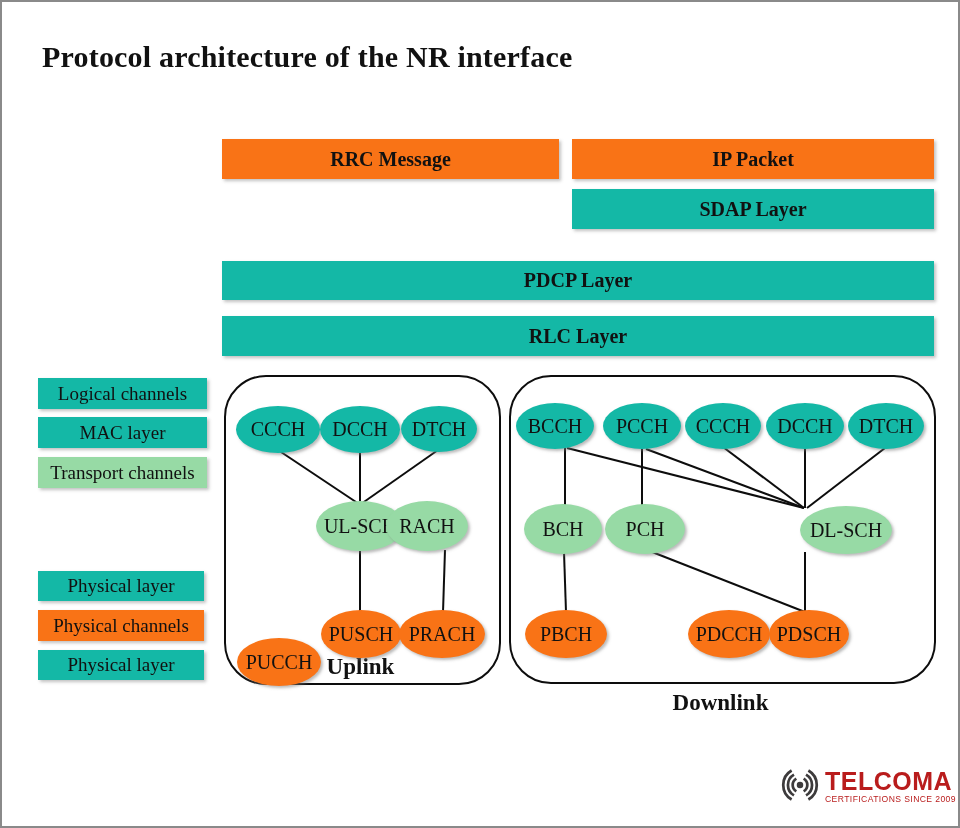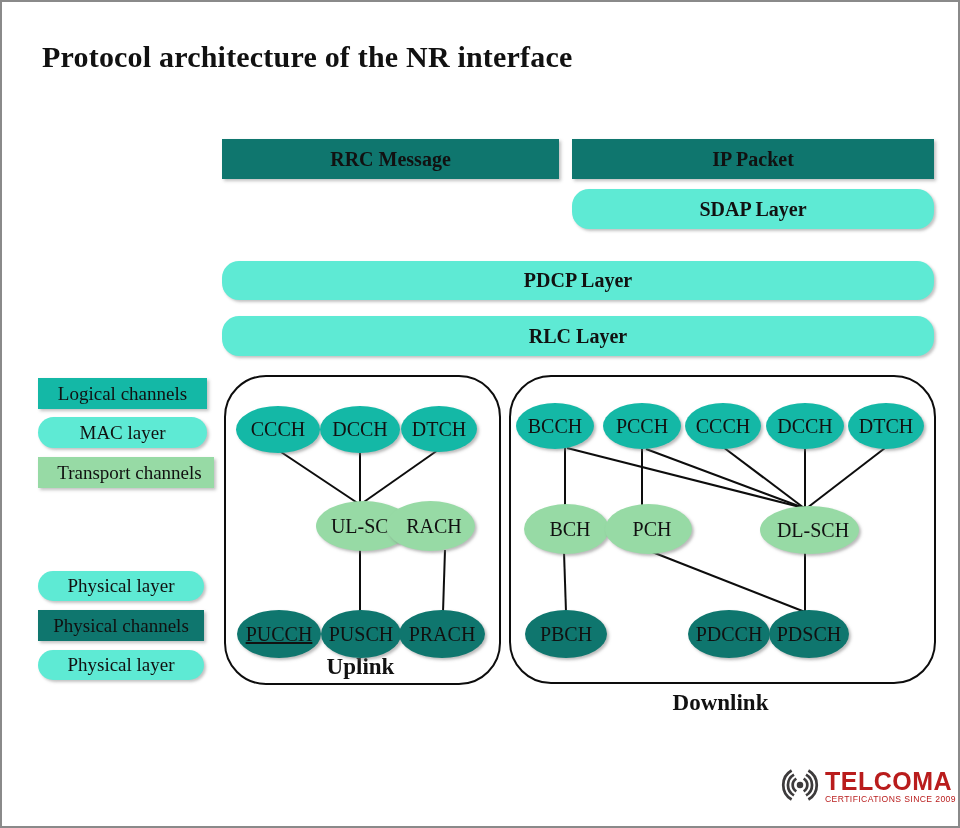--- a/index.html
+++ b/index.html
@@ -29,55 +29,55 @@
     position:absolute;height:31px;display:flex;align-items:center;justify-content:center;
     font-size:19px;box-shadow:2px 2px 3px rgba(120,120,120,.45);
   }
   .sl0{left:36px;top:376px;width:169px;}
   .sl1{left:36px;top:415px;width:169px;}
   .sl2{left:36px;top:455px;width:169px;}
   .sl3{left:36px;top:569px;width:166px;height:30px;}
   .sl4{left:36px;top:608px;width:166px;}
   .sl5{left:36px;top:648px;width:166px;height:30px;}
   
-  .c-blue  {background:#0f766e;}
-  .c-lgreen{background:#5eead4;border-radius:17px;}
+  .c-blue  {background:#f97316;}
+  .c-lgreen{background:#14b8a6;}
   .c-beige {background:#14b8a6;}
-  .c-green {background:#97daa5;padding-left:7px;}
+  .c-green {background:#97daa5;}
   
   .chanbox{
     position:absolute;border:2.5px solid #0d0d0d;border-radius:42px;background:transparent;z-index:1;
   }
   .box-ul{left:222px;top:373px;width:273px;height:306px;}
   .box-dl{left:507px;top:373px;width:423px;height:305px;}
   
   #lines{position:absolute;left:0;top:0;width:960px;height:828px;z-index:2;pointer-events:none;}
   
   .el{
     position:absolute;border-radius:50%;display:flex;align-items:center;justify-content:center;
     font-size:20px;z-index:3;box-shadow:2px 2px 3px rgba(120,120,120,.5);
   }
   
   .u-ccch {left:234px;top:404px;width:84px;height:47px;}
   .u-dcch {left:318px;top:404px;width:80px;height:47px;}
   .u-dtch {left:399px;top:404px;width:76px;height:46px;}
   .u-ulsch{left:314px;top:499px;width:88px;height:50px;}
   .u-rach {left:384px;top:499px;width:82px;height:50px;}
-  .u-pucch{left:235px;top:608px;width:84px;height:48px;text-decoration:underline;}
+  .u-pucch{left:235px;top:636px;width:84px;height:48px;}
   .u-pusch{left:319px;top:608px;width:80px;height:48px;}
   .u-prach{left:397px;top:608px;width:86px;height:48px;text-align:center;}
   
   .d-bcch {left:514px;top:401px;width:78px;height:46px;}
   .d-pcch {left:601px;top:401px;width:78px;height:46px;}
   .d-ccch {left:683px;top:401px;width:76px;height:46px;}
   .d-dcch {left:764px;top:401px;width:78px;height:46px;}
   .d-dtch {left:846px;top:401px;width:76px;height:46px;}
   .d-bch  {left:522px;top:502px;width:78px;height:50px;}
   .d-pch  {left:603px;top:502px;width:80px;height:50px;}
-  .d-dlsch{left:758px;top:504px;width:92px;height:48px;font-family:Liberation Serif, serif;}
+  .d-dlsch{left:798px;top:504px;width:92px;height:48px;font-family:Liberation Serif, serif;}
   .d-pbch {left:523px;top:608px;width:82px;height:48px;}
   .d-pdcch{left:686px;top:608px;width:82px;height:48px;}
   .d-pdsch{left:767px;top:608px;width:80px;height:48px;}
   
   .capt{position:absolute;font-weight:bold;font-size:23px;text-align:center;}
   .capt-ul{left:222px;top:652px;width:273px;}
   .capt-dl{left:507px;top:688px;width:423px;}
   
   .logo{position:absolute;left:776px;top:767px;display:flex;align-items:flex-start;color:#b91c1c;}
   .logo-texts{margin-left:3px;font-family:"Liberation Sans", sans-serif;}

